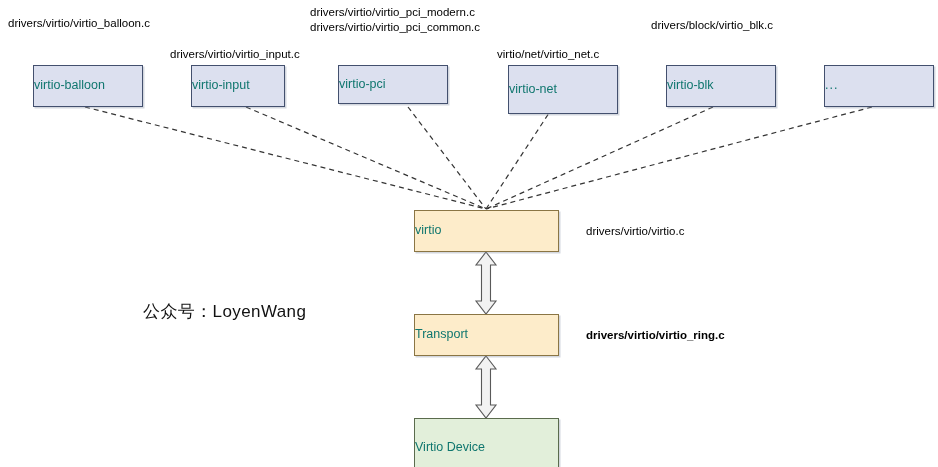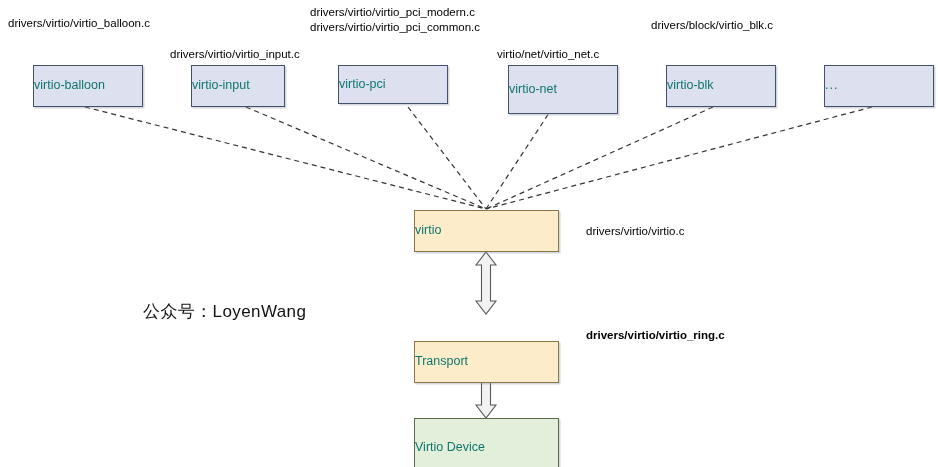--- a/index.html
+++ b/index.html
@@ -109,21 +109,21 @@
       <div class="node blue" style="left: 824px; top: 65px; width: 110px; height: 42px;">
         <span class="dots">...</span>
       </div>
     </div>
 
   <div id="stack-layer">
       <div class="node yellow" style="left: 414px; top: 210px; width: 145px; height: 42px;">
         <span>virtio</span>
       </div>
       <div class="caption" style="left: 566px; top: 224px; margin-left: 20px;">drivers/virtio/virtio.c</div>
-      <div class="node yellow" style="left: 414px; top: 314px; width: 145px; height: 42px; margin-top: 27px;">
+      <div class="node yellow" style="left: 414px; top: 314px; width: 145px; height: 42px;">
         <span>Transport</span>
       </div>
       <div class="caption" style="left: 586px; top: 328px; font-weight: bold;">drivers/virtio/virtio_ring.c</div>
       <div class="node green" style="left: 414px; top: 418px; width: 145px; height: 59px;">
         <span>Virtio Device</span>
       </div>
     </div>
 
   <div class="watermark" id="watermark" style="left: 143px; top: 272px; margin-top: 28px;">公众号：LoyenWang</div>
 

